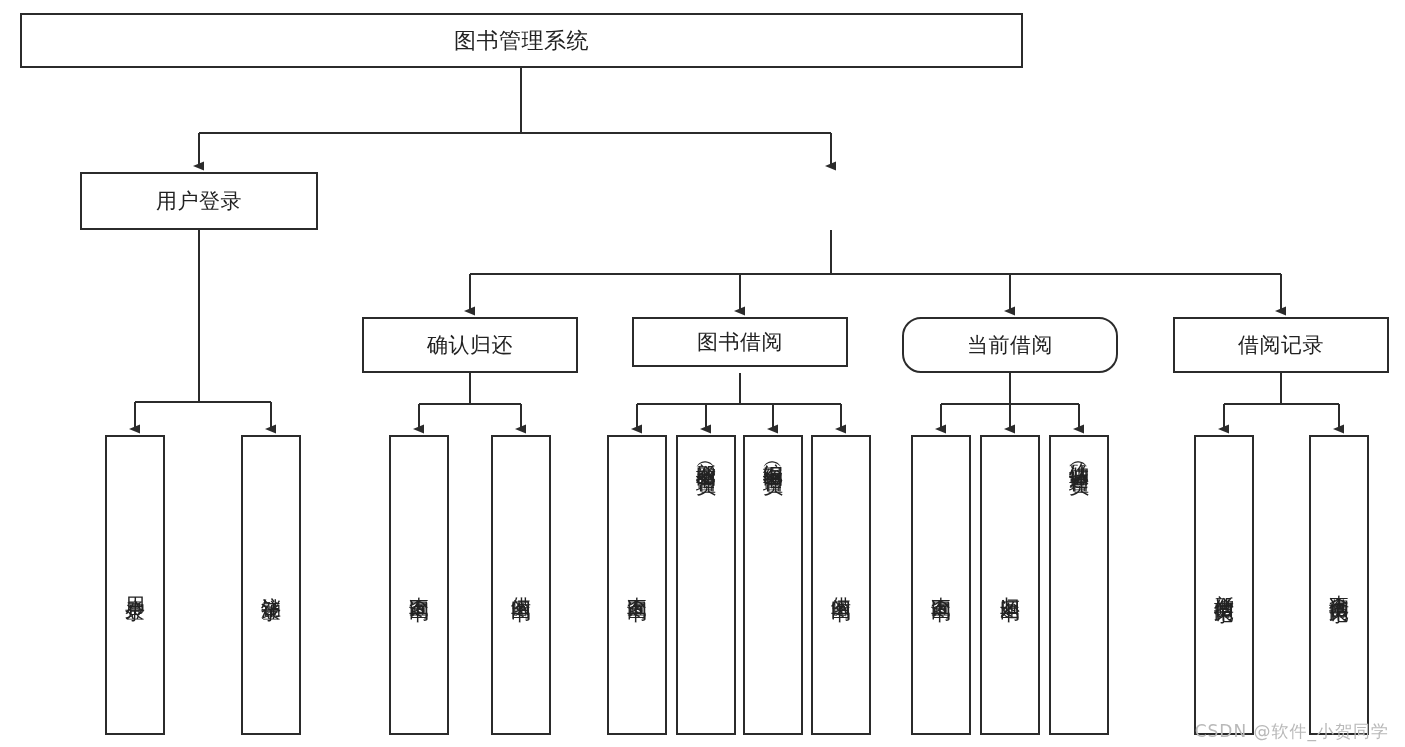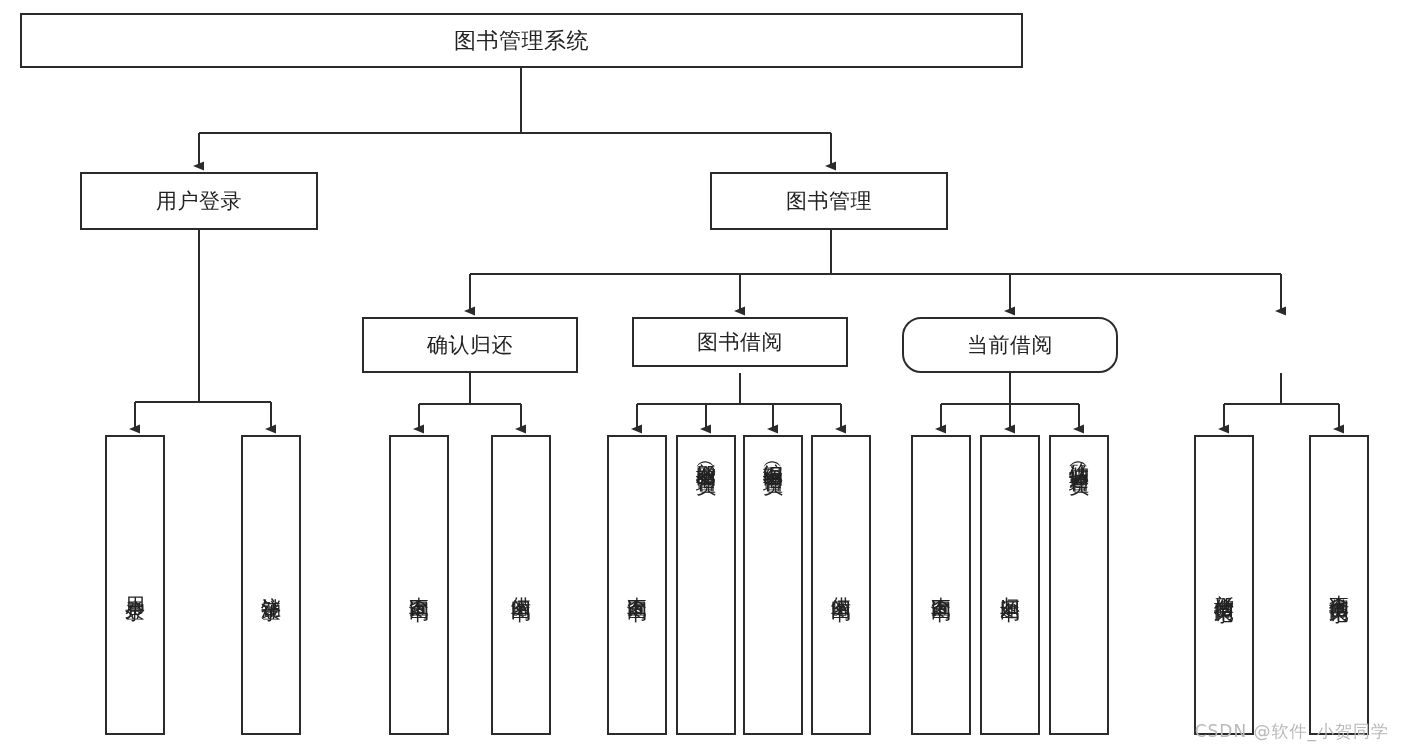--- a/index.html
+++ b/index.html
@@ -141,36 +141,36 @@
   </svg>
 
   <div class="node root" style="left:20px; top:13px; width:1003px; height:55px;">
     <span class="node-label">图书管理系统</span>
   </div>
 
   <div class="node level1" style="left:80px; top:172px; width:238px; height:58px;">
     <span class="node-label">用户登录</span>
   </div>
 
-  <div class="node level1" style="left:710px; top:172px; width:238px; height:58px;">
-    <span class="node-label">图书管理</span>
-  </div>
 
   <div class="node level2" style="left:362px; top:317px; width:216px; height:56px;">
     <span class="node-label">确认归还</span>
   </div>
 
   <div class="node level2" style="left:632px; top:317px; width:216px; height:50px;">
     <span class="node-label">图书借阅</span>
   </div>
 
   <div class="node level2" style="left:902px; top:317px; width:216px; height:56px;border-radius:19px;">
     <span class="node-label">当前借阅</span>
   </div>
 
+  <div class="node level2" style="left:1173px; top:317px; width:216px; height:56px;">
+    <span class="node-label">借阅记录</span>
+  </div>
 
   <div class="node leaf center-v" style="left:105px; top:435px; width:60px; height:300px;">
     <span class="node-label">用户登录</span>
   </div>
 
   <div class="node leaf center-v" style="left:241px; top:435px; width:60px; height:300px;">
     <span class="node-label">注销登录</span>
   </div>
 
   <div class="node leaf center-v" style="left:389px; top:435px; width:60px; height:300px;">

